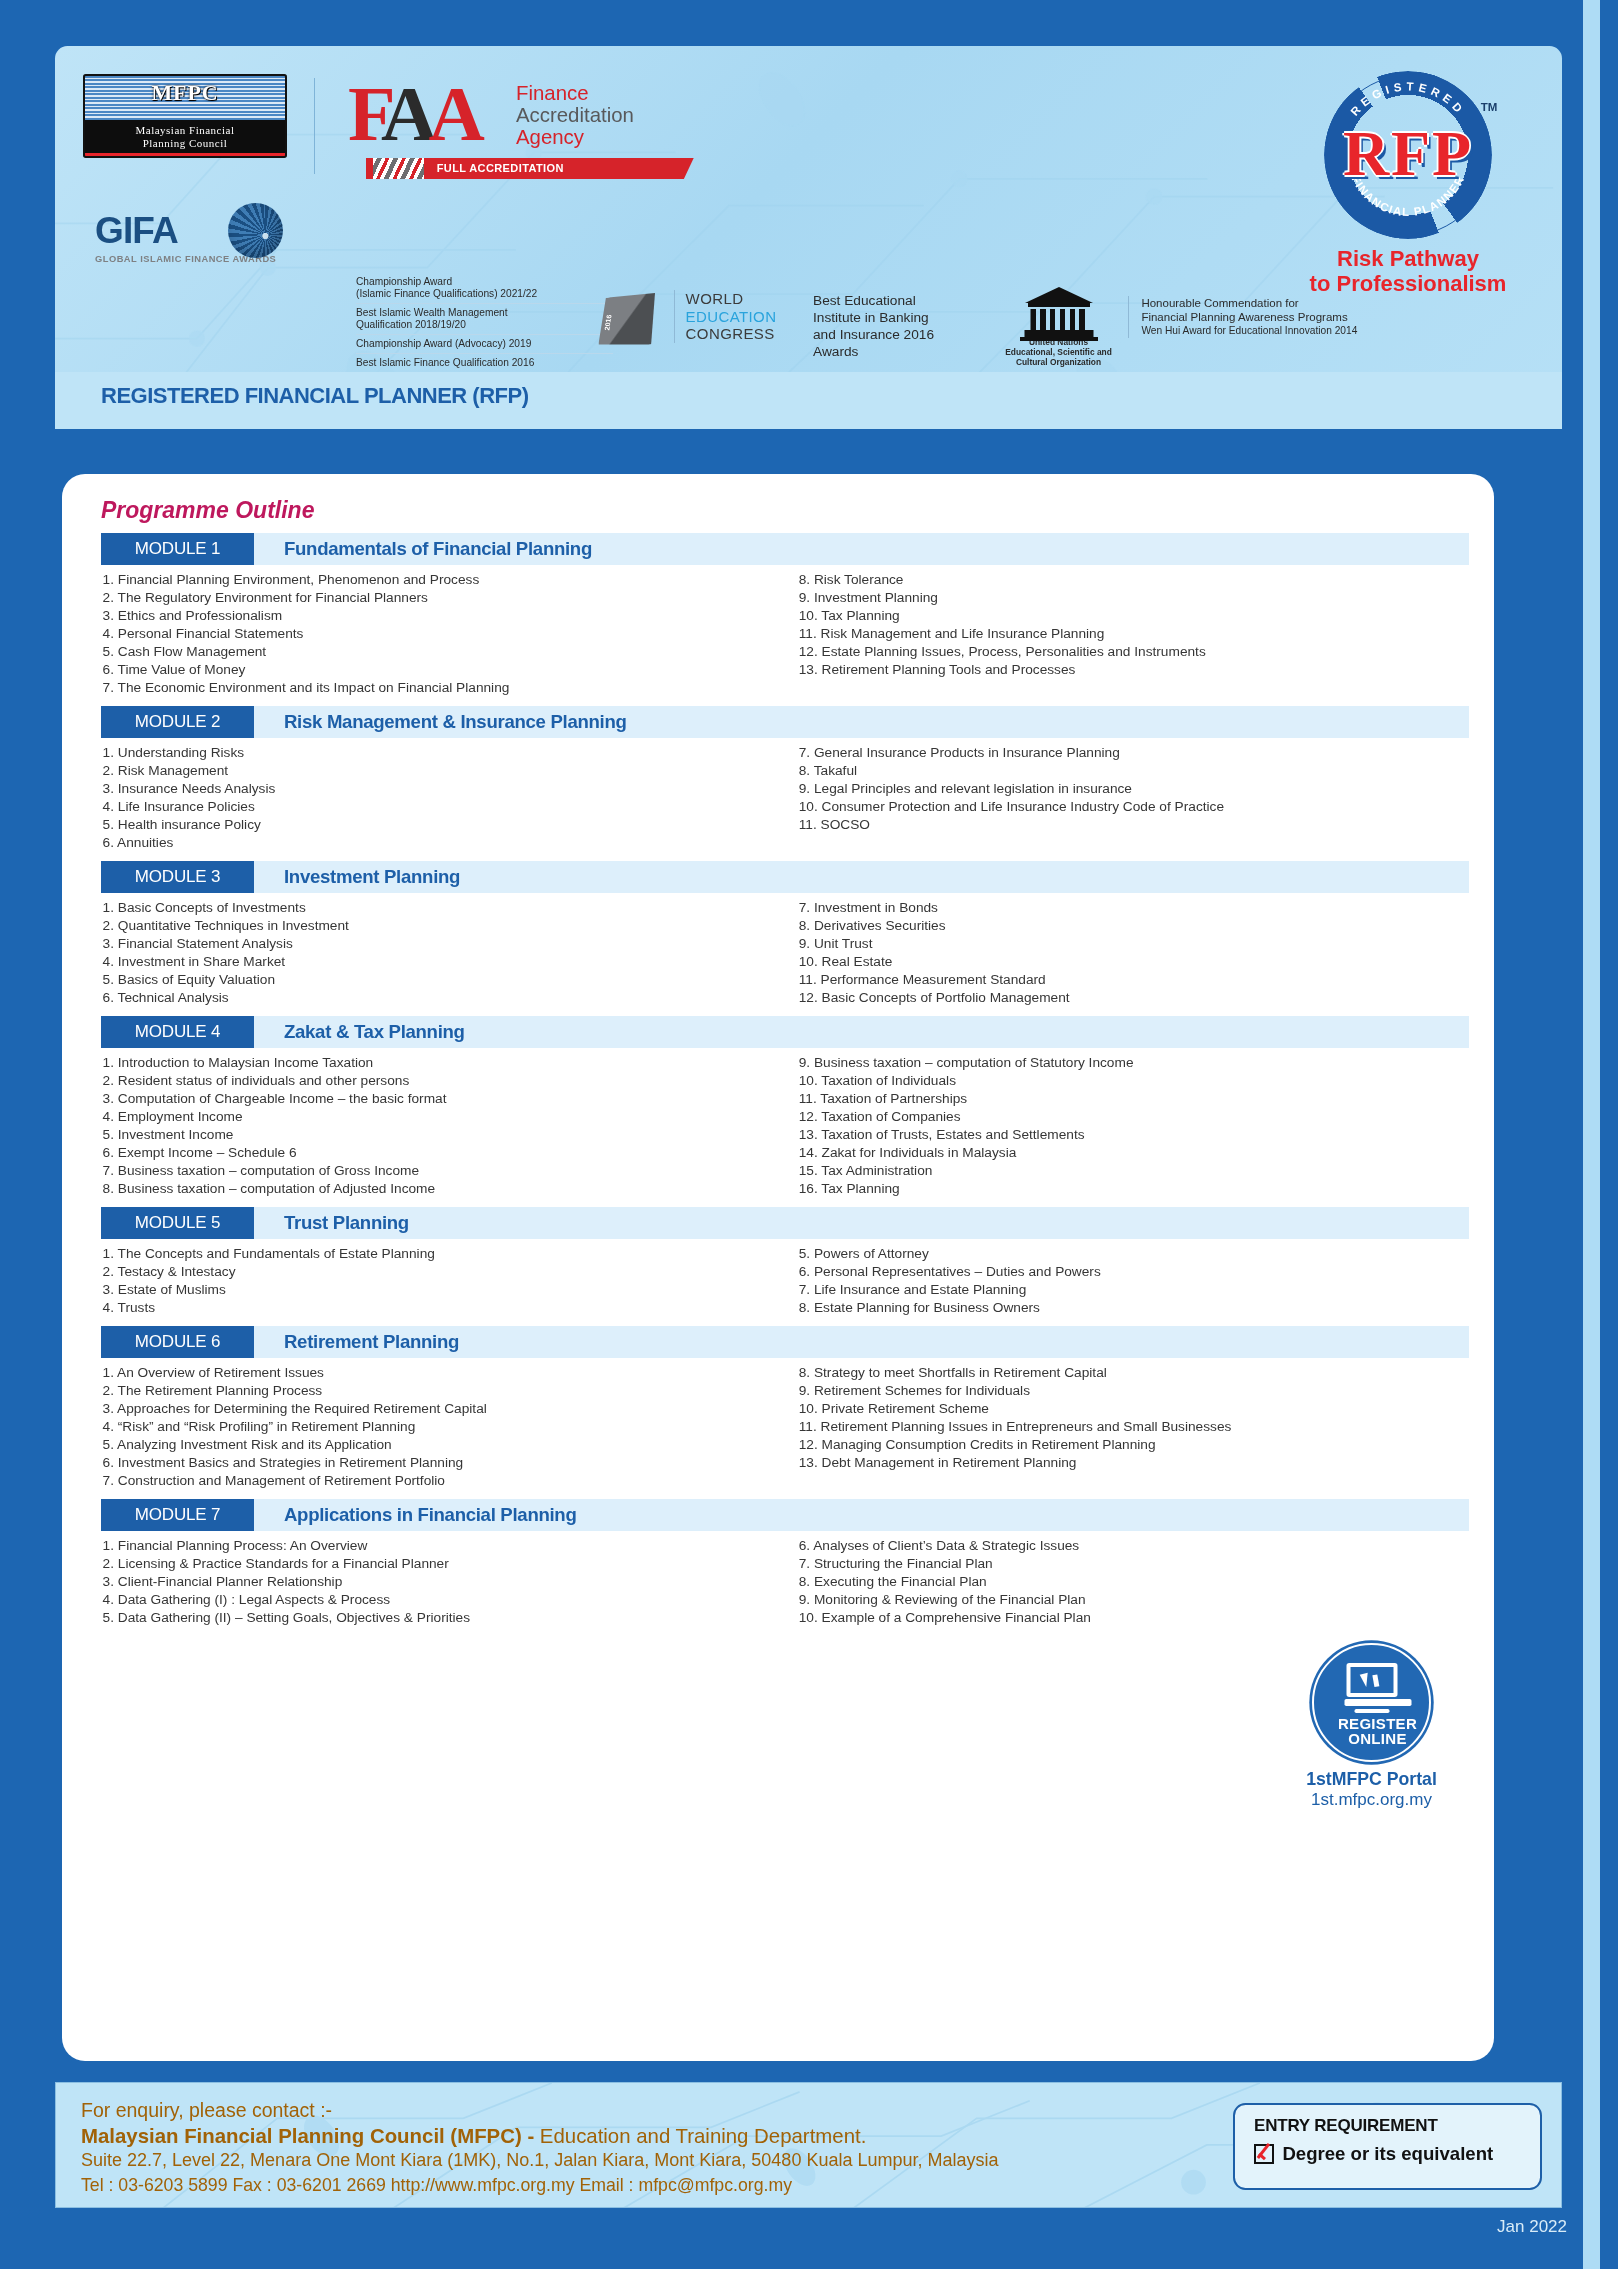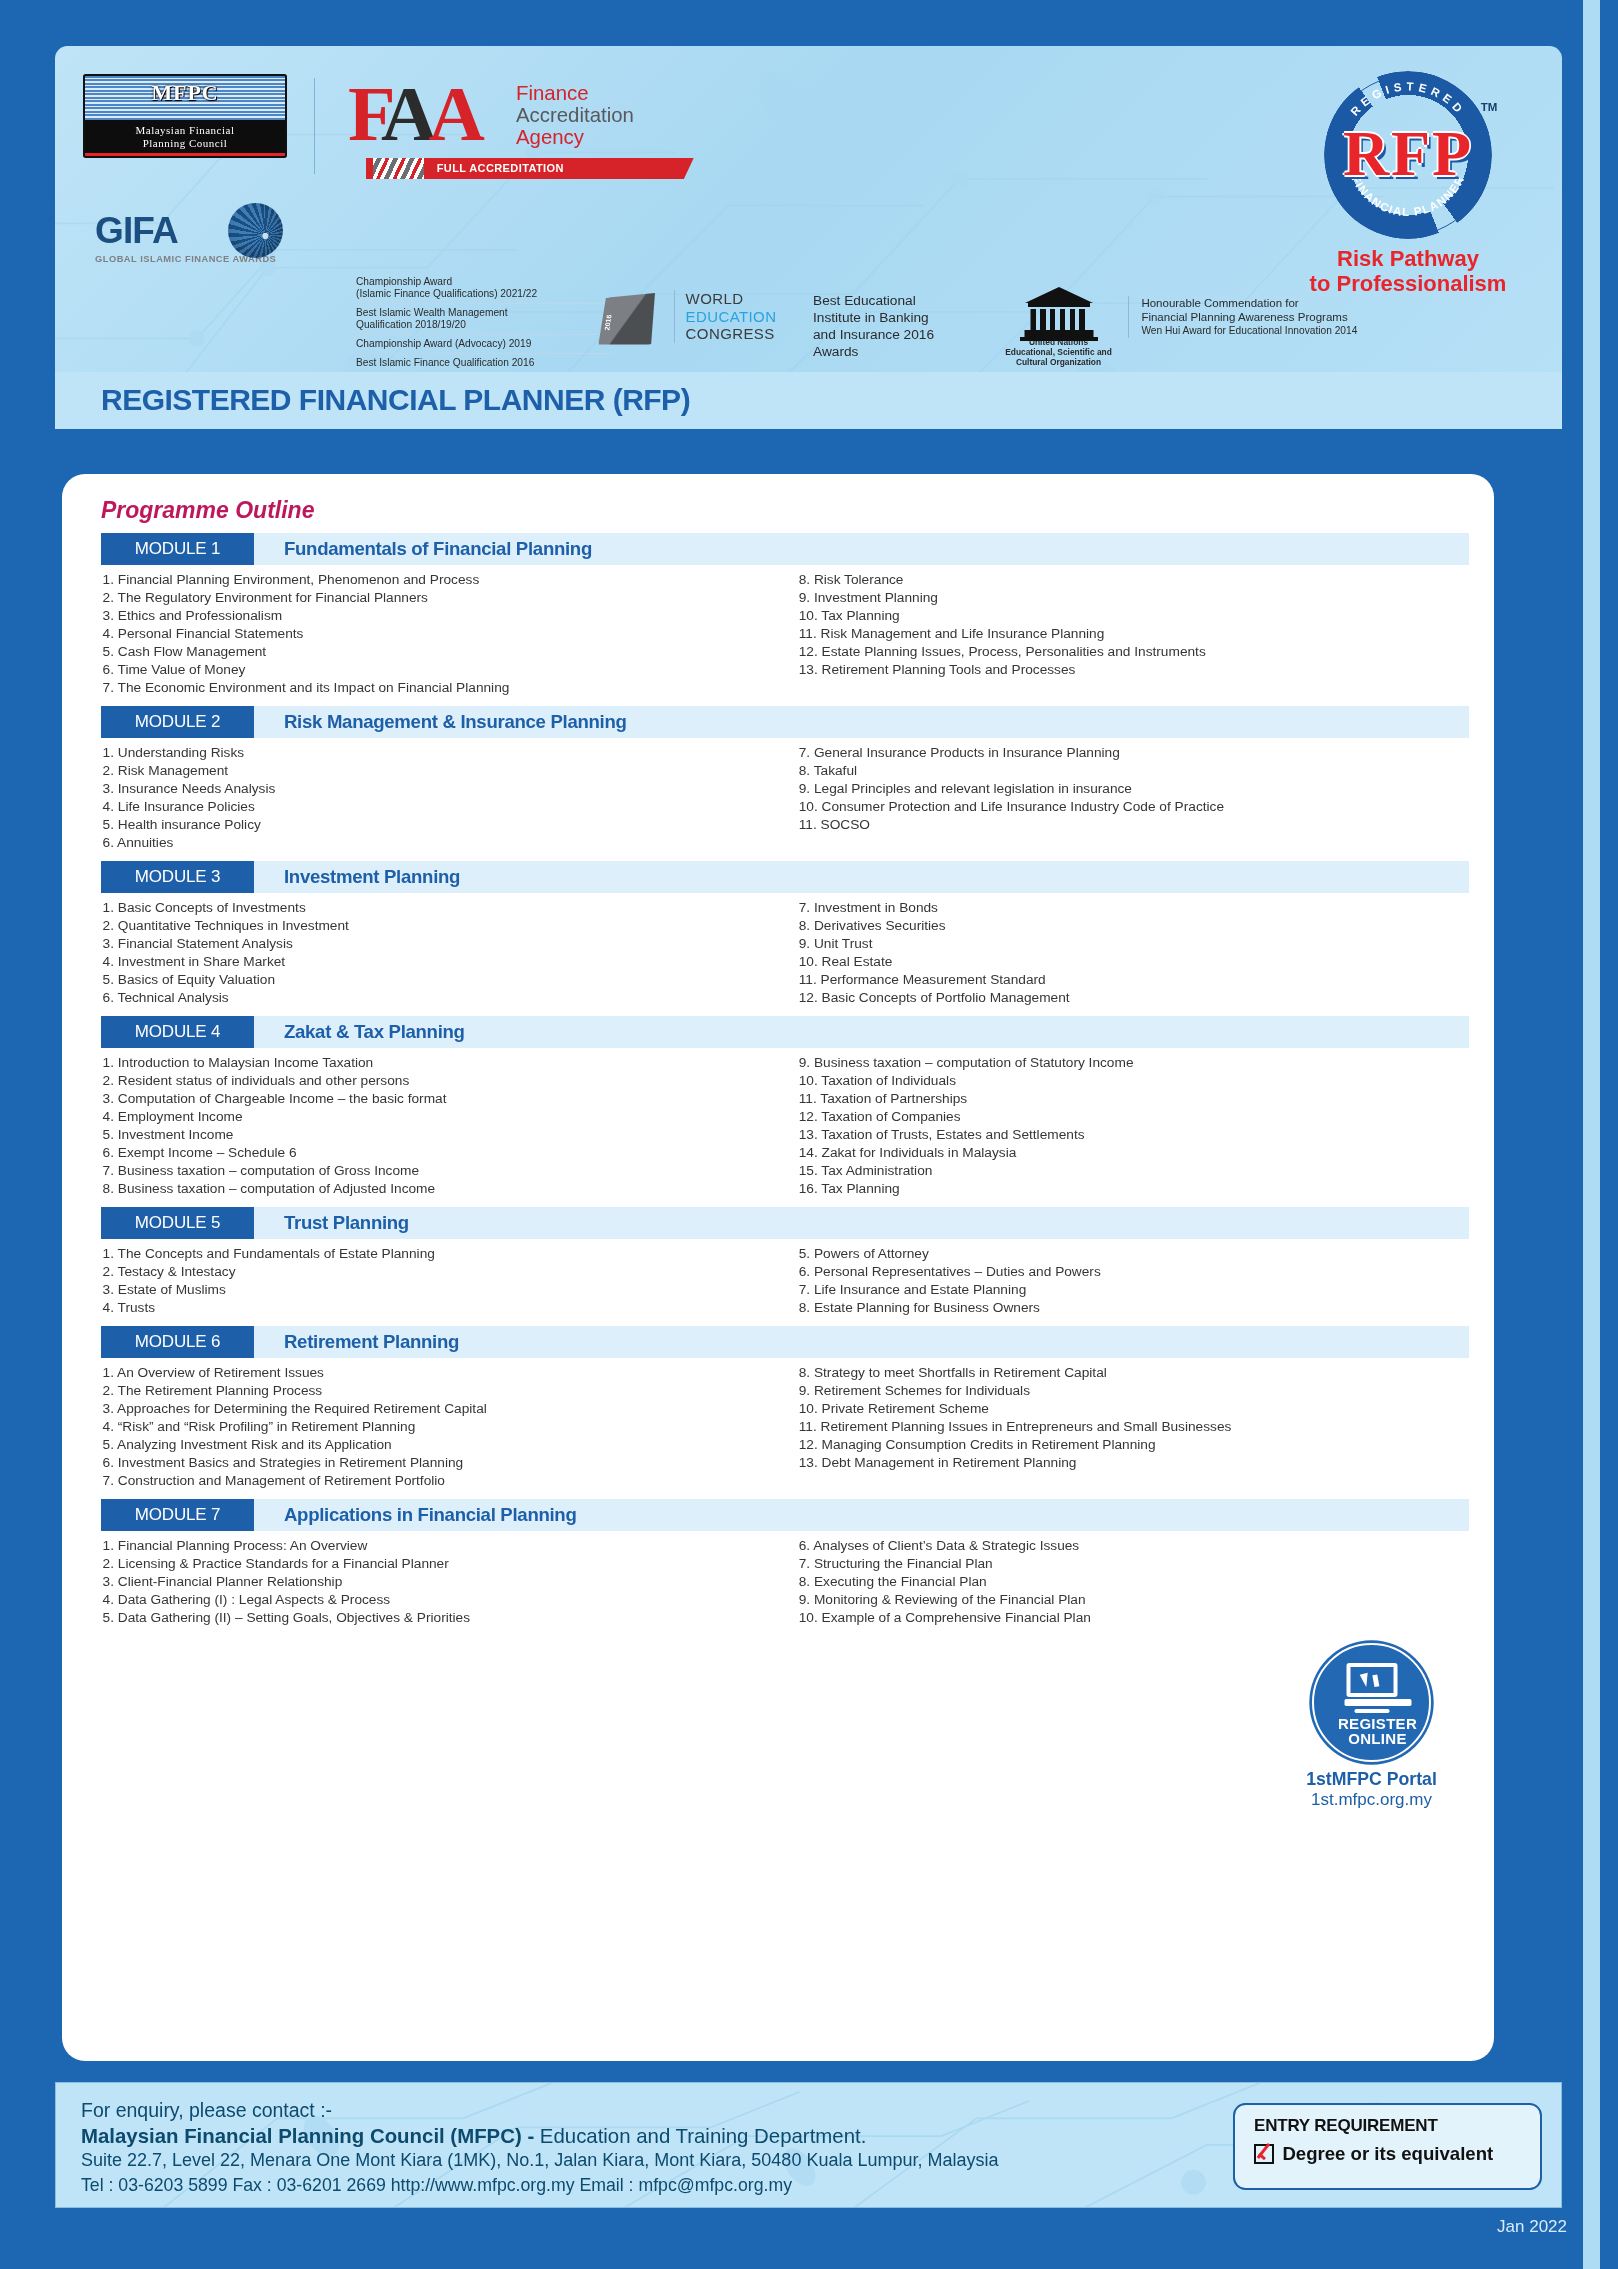--- a/index.html
+++ b/index.html
@@ -209,21 +209,21 @@
   .rfp-tag { margin-top: 7px; color:#e8252b; font-weight:bold; font-size:22px; line-height:25px; }
 
   
   #titleband {
     position: absolute;
     left: 55px; top: 372px; width: 1507px; height: 57px;
     background: #bfe4f7;
   }
   #titleband h1 {
     position:absolute; left: 46px; top: 10.6px;
-    font-size: 30px; font-weight: bold; color: #1d5fa8;
+    font-size: 22px; font-weight: bold; color: #1d5fa8;
     letter-spacing: -0.5px;
   }
 
   
   #card {
     position: absolute;
     left: 62px; top: 474px;
     width: 1432px; height: 1587px;
     background: #fff;
     border-radius: 23px;
@@ -303,21 +303,21 @@
 
   
   #footer {
     position: absolute;
     left: 55px; top: 2082px; width: 1507px; height: 126px;
     background: #bfe4f7;
     border: 0.9px solid #8bbfe2;
     overflow: hidden;
   }
   #footer .fcontent { position: relative; padding: 16px 0 0 25px; }
-  .f-line { color: #0c4a6e; }
+  .f-line { color: #a16207; }
   .f1 { font-size: 19.5px; }
   .f2 { font-size: 20.4px; margin-top: 2.7px; }
   .f2 b { font-weight: bold; }
   .f3 { font-size: 18px; margin-top: 2.7px; }
   .f4 { font-size: 17.7px; margin-top: 3.5px; }
 
   .entry {
     position: absolute; right: 19.5px; top: 19.5px;
     width: 309px; height: 87px;
     background: #e3f3fb;

